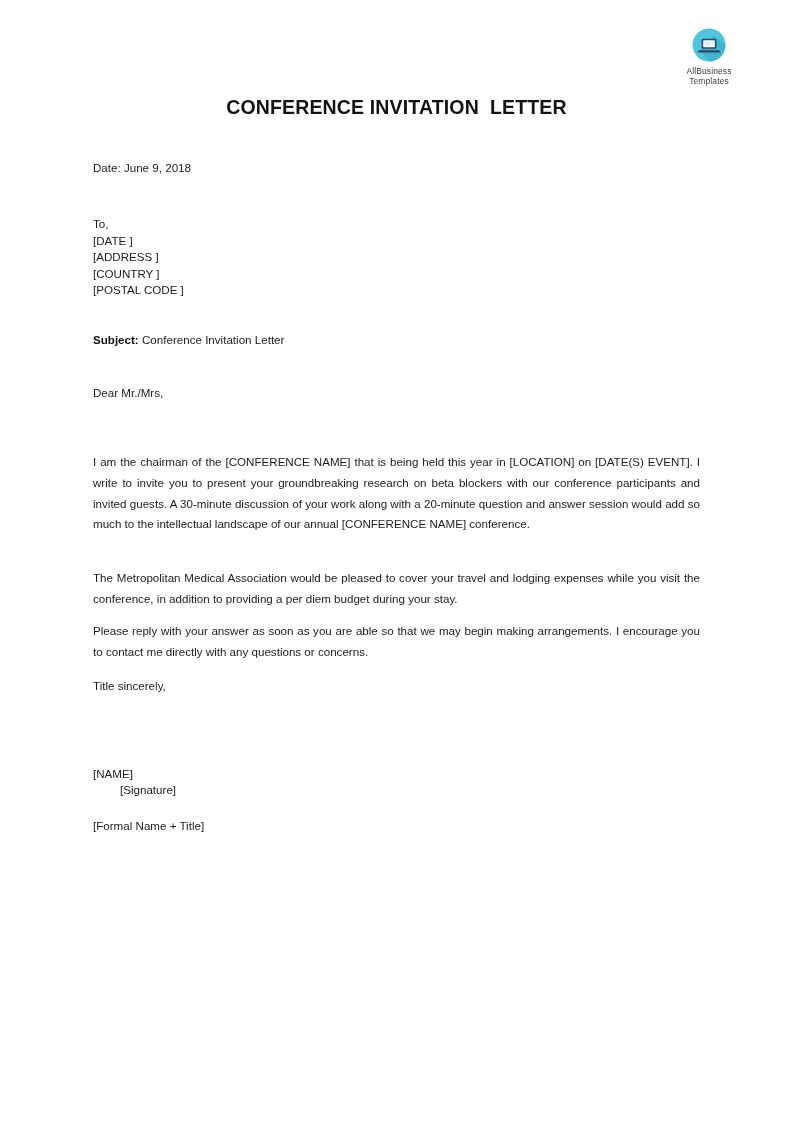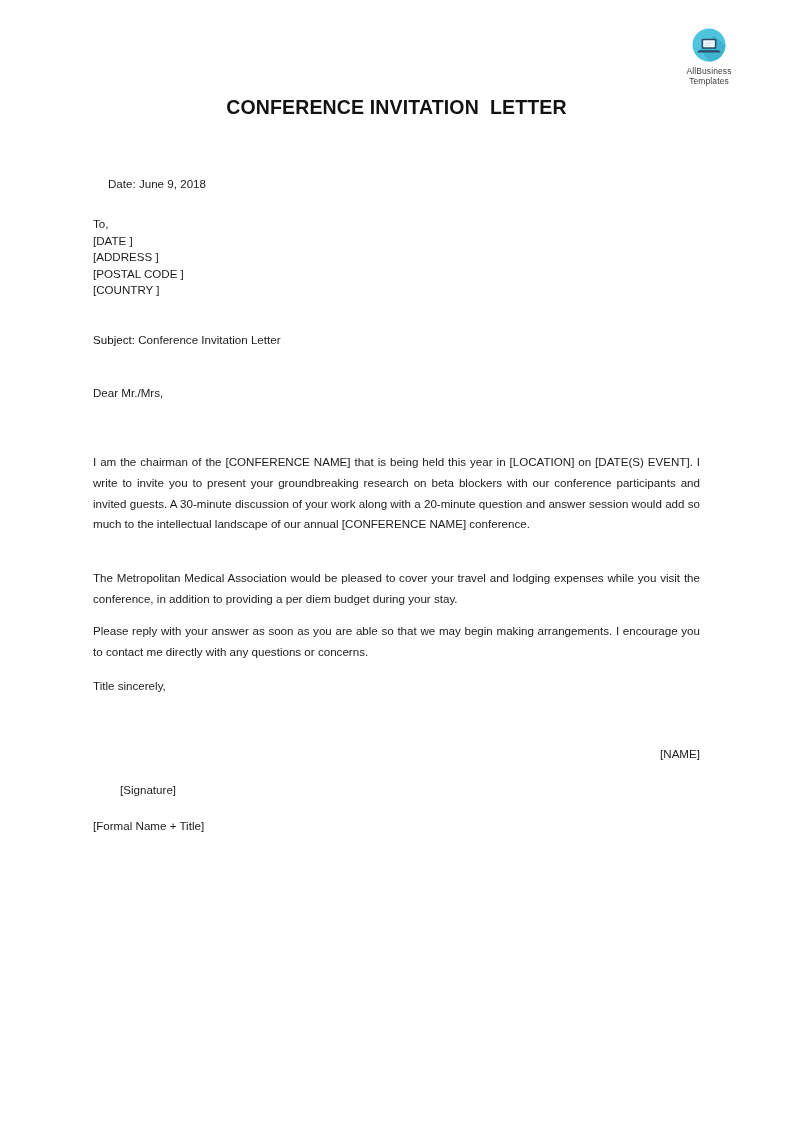--- a/index.html
+++ b/index.html
@@ -66,40 +66,40 @@
     left: 93px;
     top: 0;
     width: 607px;
     color: #1c1c1c;
     font-size: 11.6px;
     line-height: 1.45;
   }
 
   .blk { position: absolute; width: 607px; }
 
-  .date-line   { top: 176px; margin-left: 15px; }
+  .date-line   { top: 160px; }
   .addr-block  { top: 216px; line-height: 16.6px; }
   .subject     { top: 332px; }
   .salutation  { top: 385px; }
 
   .para {
     text-align: justify;
     text-justify: inter-word;
     line-height: 20.8px;
   }
   .para-1 { top: 452px; }
   .para-2 { top: 568px; }
   .para-3 { top: 621px; }
 
   .closing     { top: 678px; }
-  .name-line   { top: 746px; text-align: right; }
+  .name-line   { top: 766px; }
   .sig-line    { top: 782px; padding-left: 27px; }
   .title-line  { top: 818px; }
 
-  .b { font-weight: normal; color: #101010; text-align: right; }
+  .b { font-weight: bold; color: #101010; text-align: right; }
 
   
   .footer {
     position: absolute;
     left: 0;
     top: 1060px;
     width: 793px;
     text-align: center;
     font-family: "Liberation Sans", sans-serif;
     font-size: 9px;
@@ -130,22 +130,22 @@
   <div class="doc-title">CONFERENCE INVITATION  LETTER</div>
 
   <div class="content">
 
     <div class="blk date-line">Date: June 9, 2018</div>
 
     <div class="blk addr-block">
       <div>To,</div>
       <div>[DATE ]</div>
       <div>[ADDRESS ]</div>
+      <div>[COUNTRY ]</div>
       <div>[POSTAL CODE ]</div>
-      <div>[COUNTRY ]</div>
     </div>
 
     <div class="blk subject">
       <span class="b">Subject:</span><span>&nbsp;</span><span>Conference Invitation Letter</span>
     </div>
 
     <div class="blk salutation">Dear Mr./Mrs,</div>
 
     <div class="blk para para-1">I am the chairman of the [CONFERENCE NAME] that is being held this year in [LOCATION] on [DATE(S) EVENT]. I write to invite you to present your groundbreaking research on beta blockers with our conference participants and invited guests. A 30-minute discussion of your work along with a 20-minute question and answer session would add so much to the intellectual landscape of our annual [CONFERENCE NAME] conference.</div>
     <div class="blk para para-2">The Metropolitan Medical Association would be pleased to cover your travel and lodging expenses while you visit the conference, in addition to providing a per diem budget during your stay.</div>

